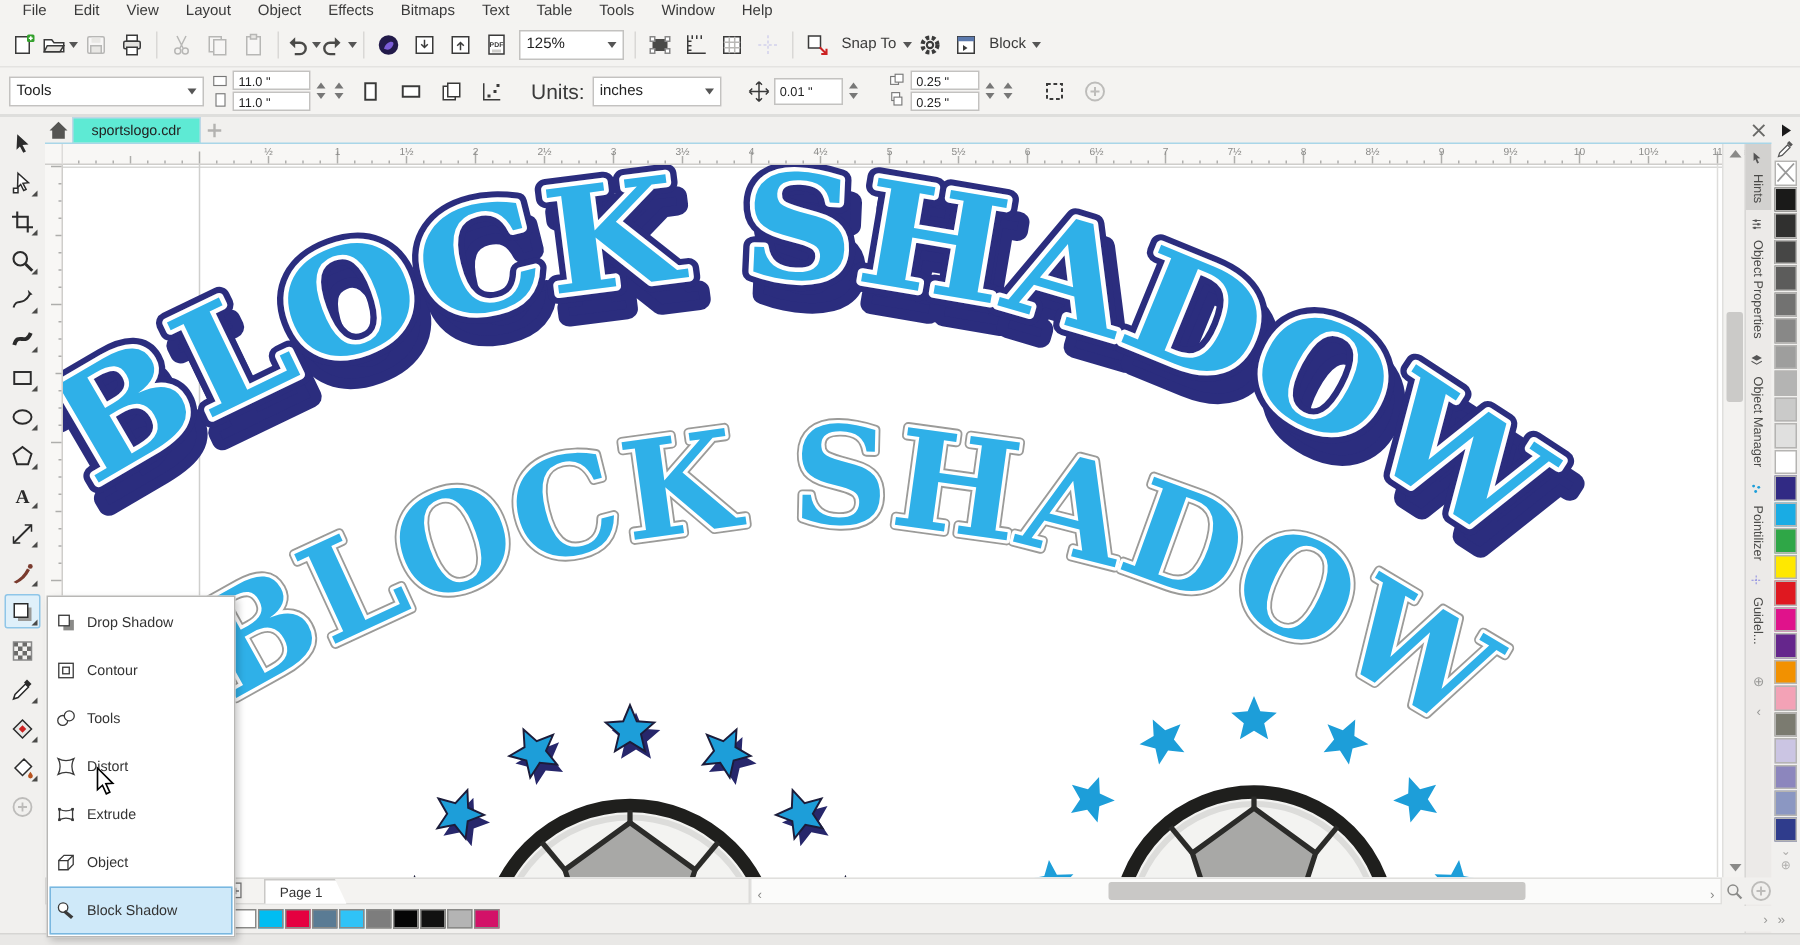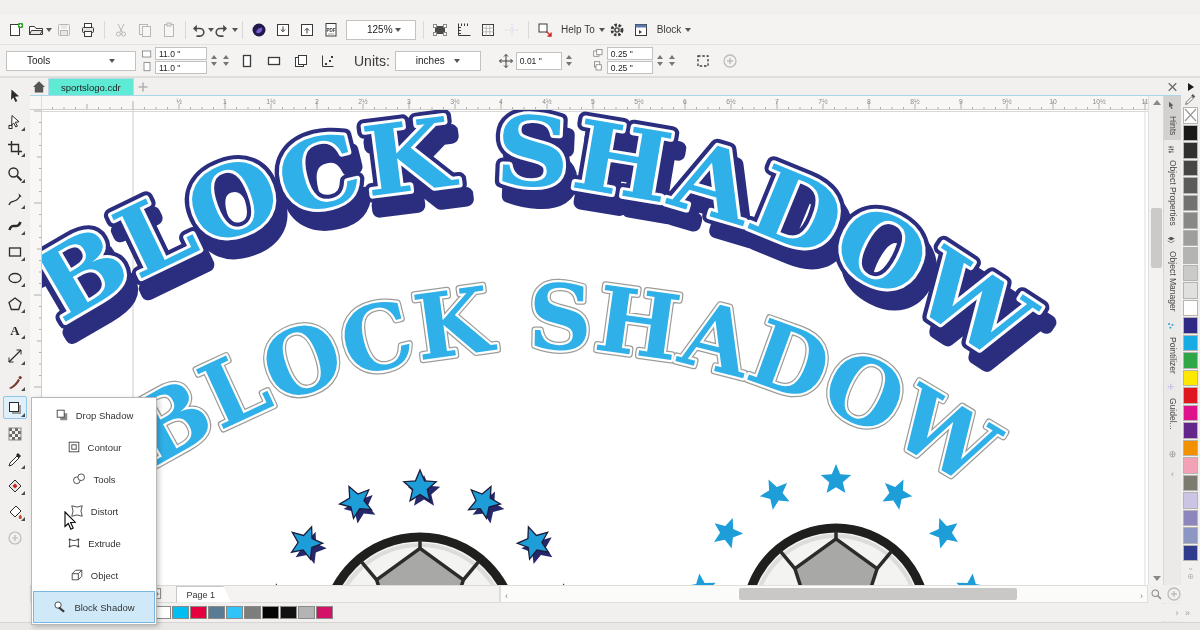--- a/index.html
+++ b/index.html
@@ -15,21 +15,21 @@
   
   .toolbar { position:absolute; top:15px; left:0; right:0; height:29px; background:#f4f3f1;
              display:flex; align-items:center; padding-left:4px; }
   .tb-btn { height:24px; min-width:24px; display:flex; align-items:center; justify-content:center;
             border-radius:2px; position:relative; }
   .tb-btn.disabled { opacity:.32; }
   .tb-sep { width:1px; height:18px; background:#d9d8d6; margin:0 4px; }
   .dd { width:0; height:0; border-left:3px solid transparent; border-right:3px solid transparent;
         border-top:4px solid #555; margin-left:2px; }
   .combo { display:flex; align-items:center; justify-content:space-between; background:#fff;
-           border:1px solid #c3c2c0; height:20px; padding:0 20px; font-size:10px; color:#222; }
+           border:1px solid #c3c2c0; height:20px; padding:0 4px; font-size:10px; color:#222; }
   .tb-label { font-size:10px; color:#3a3a3a; margin:0 2px 0 4px; }
 
   
   .propbar { position:absolute; top:44px; left:0; right:0; height:32px; background:#f4f3f1;
              border-top:1px solid #e4e3e1; display:flex; align-items:center; padding-left:6px; gap:5px; }
   .pb-field { background:#fff; border:1px solid #c3c2c0; height:13px; width:52px; font-size:8.5px;
               padding:0 3px; color:#222; font-family:"Liberation Sans",sans-serif; }
   .pb-stack { display:flex; flex-direction:column; gap:1px; }
   .pb-group { display:flex; align-items:center; gap:2px; }
   .spin { display:flex; flex-direction:column; justify-content:center; gap:3px; padding:0 2px; }
@@ -72,21 +72,21 @@
   .l1shadow  { fill:#2b2d7e; stroke:#2b2d7e; stroke-width:14px; paint-order:stroke; stroke-linejoin:round; }
   .l1outline { fill:#2b2d7e; stroke:#2b2d7e; stroke-width:14px; paint-order:stroke; stroke-linejoin:round; }
   .l1main    { fill:#2fb0e8; stroke:#ffffff; stroke-width:6px;  paint-order:stroke; stroke-linejoin:round; }
   .l2outline { fill:#9b9b99; stroke:#9b9b99; stroke-width:7px;  paint-order:stroke; stroke-linejoin:round; }
   .l2white   { fill:#ffffff; stroke:#ffffff; stroke-width:4.5px; paint-order:stroke; stroke-linejoin:round; }
   .l2main    { fill:#2fb0e8; }
 
   
   .flyout { position:absolute; left:31px; top:397px; width:126px; background:#fff;
             border:1px solid #b8b7b5; box-shadow:2px 2px 5px rgba(0,0,0,.22); z-index:40; padding:1px; }
-  .fly-item { height:19px; display:flex; align-items:center; gap:7px; padding:16px 4px; font-size:9.5px; color:#333;justify-content:center; }
+  .fly-item { height:19px; display:flex; align-items:center; gap:7px; padding:16px 4px; font-size:9.5px; color:#333; }
   .fly-item.hl { background:#cfe9f9; outline:1px solid #79b7e0; outline-offset:-1px; }
 
   
   .vscroll { position:absolute; top:96px; left:1148px; width:15px; height:489px; background:#f3f2f0;
              border-left:1px solid #e0dfdd; }
   .vthumb { position:absolute; top:112px; left:2px; width:11px; height:60px; background:#cbcac8; border-radius:2px; }
   .varrow { position:absolute; left:4px; width:0; height:0; border-left:4px solid transparent; border-right:4px solid transparent; }
   .varrow.up { top:4px; border-bottom:5px solid #8a8a88; }
   .varrow.down { bottom:4px; border-top:5px solid #8a8a88; }
 
@@ -131,20 +131,34 @@
                border-top:1px solid #d6d5d3; }
 
   .cursor { position:absolute; left:64px; top:511px; z-index:60; }
   svg { display:block; }
 </style>
 </head>
 <body>
 
 <div class="app">
 
+  <div class="menubar">
+      <span class="menu-item">File</span>
+      <span class="menu-item">Edit</span>
+      <span class="menu-item">View</span>
+      <span class="menu-item">Layout</span>
+      <span class="menu-item">Object</span>
+      <span class="menu-item">Effects</span>
+      <span class="menu-item">Bitmaps</span>
+      <span class="menu-item">Text</span>
+      <span class="menu-item">Table</span>
+      <span class="menu-item">Tools</span>
+      <span class="menu-item">Window</span>
+      <span class="menu-item">Help</span>
+    </div>
 
   <div class="toolbar">
       <span class="tb-btn">
         <span>
           <svg width="16" height="16" viewBox="0 0 16 16">
             <rect x="2.5" y="2.5" width="9" height="11" fill="#fff" stroke="#3a3a3a"></rect>
             <rect x="10" y="1" width="5" height="5" rx="1" fill="#33a02c"></rect>
             <path d="M12.5 2.2v2.6M11.2 3.5h2.6" stroke="#fff"></path>
           </svg>
         </span>
@@ -296,21 +310,21 @@
       </span>
       <span class="tb-sep"></span>
       <span class="tb-btn">
         <span>
           <svg width="16" height="16" viewBox="0 0 16 16">
             <rect x="2" y="2" width="8" height="8" fill="#fff" stroke="#3a3a3a"></rect>
             <path d="M9.5 9.5l4.5 4.5M14 10.5V14h-3.5" stroke="#cc2222" fill="none" stroke-width="1.4"></path>
           </svg>
         </span>
       </span>
-      <span class="tb-label">Help To</span>
+      <span class="tb-label">Snap To</span>
       <span class="dd"></span>
       <span class="tb-btn">
         <span>
           <svg width="16" height="16" viewBox="0 0 16 16">
             <circle cx="8" cy="8" r="5" fill="none" stroke="#3a3a3a" stroke-width="2.8" stroke-dasharray="2.4 1.7"></circle>
             <circle cx="8" cy="8" r="2.1" fill="none" stroke="#3a3a3a" stroke-width="1.4"></circle>
           </svg>
         </span>
       </span>
       <span class="tb-btn">

